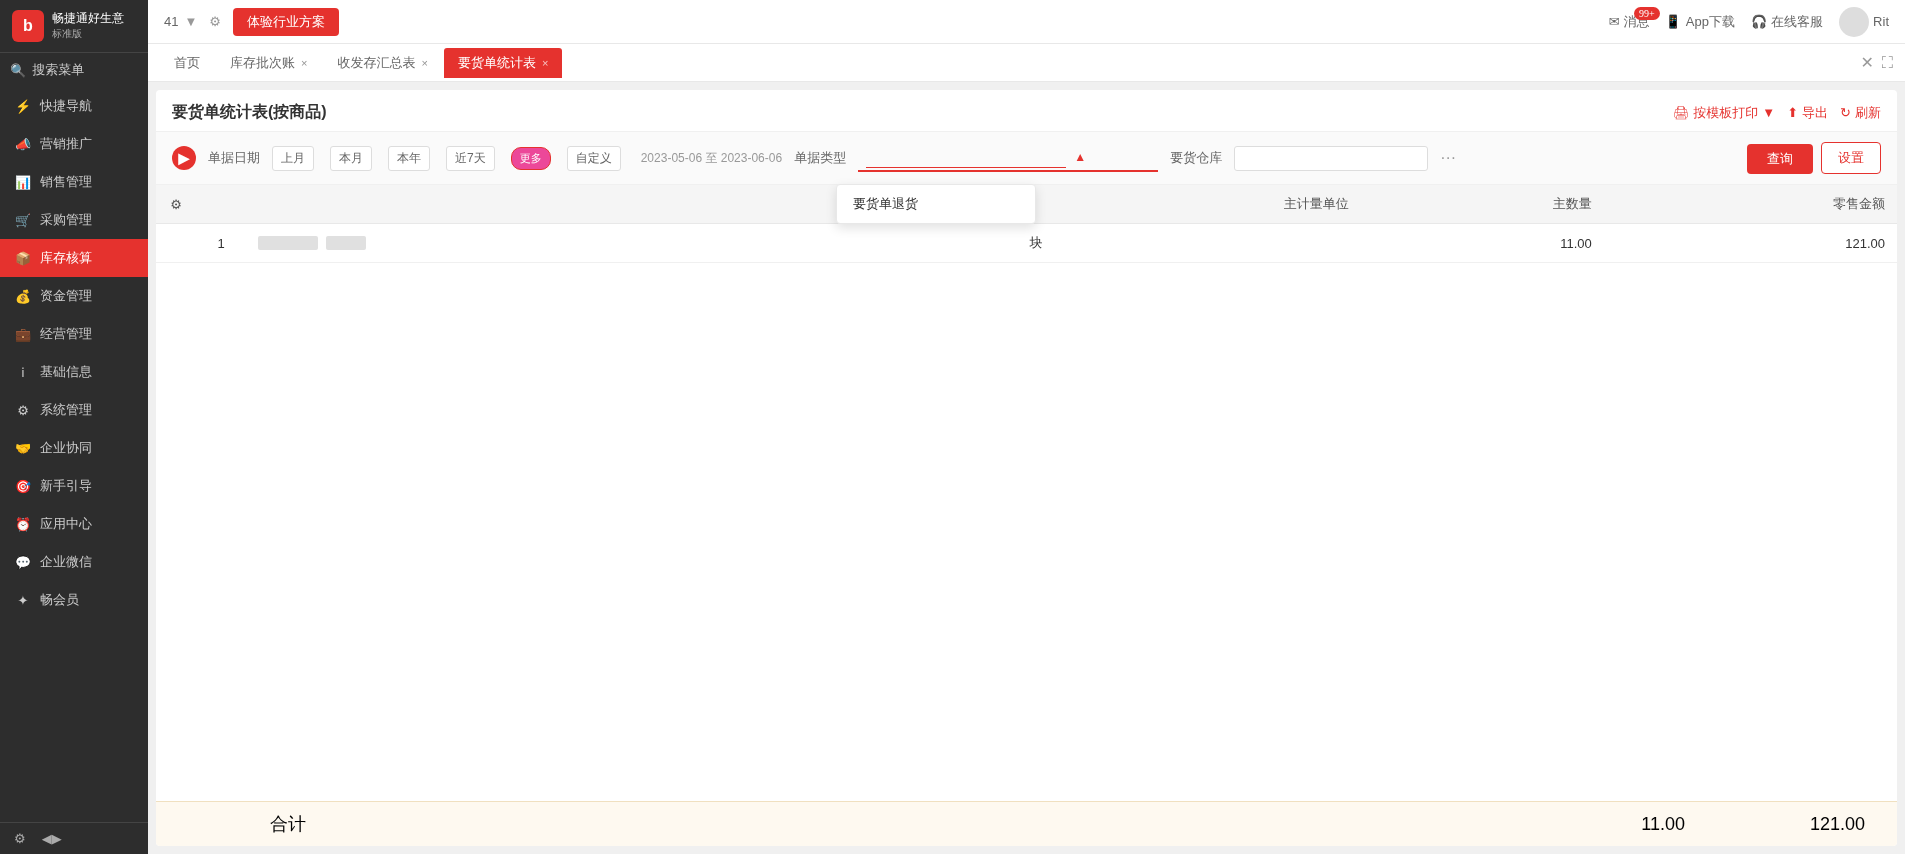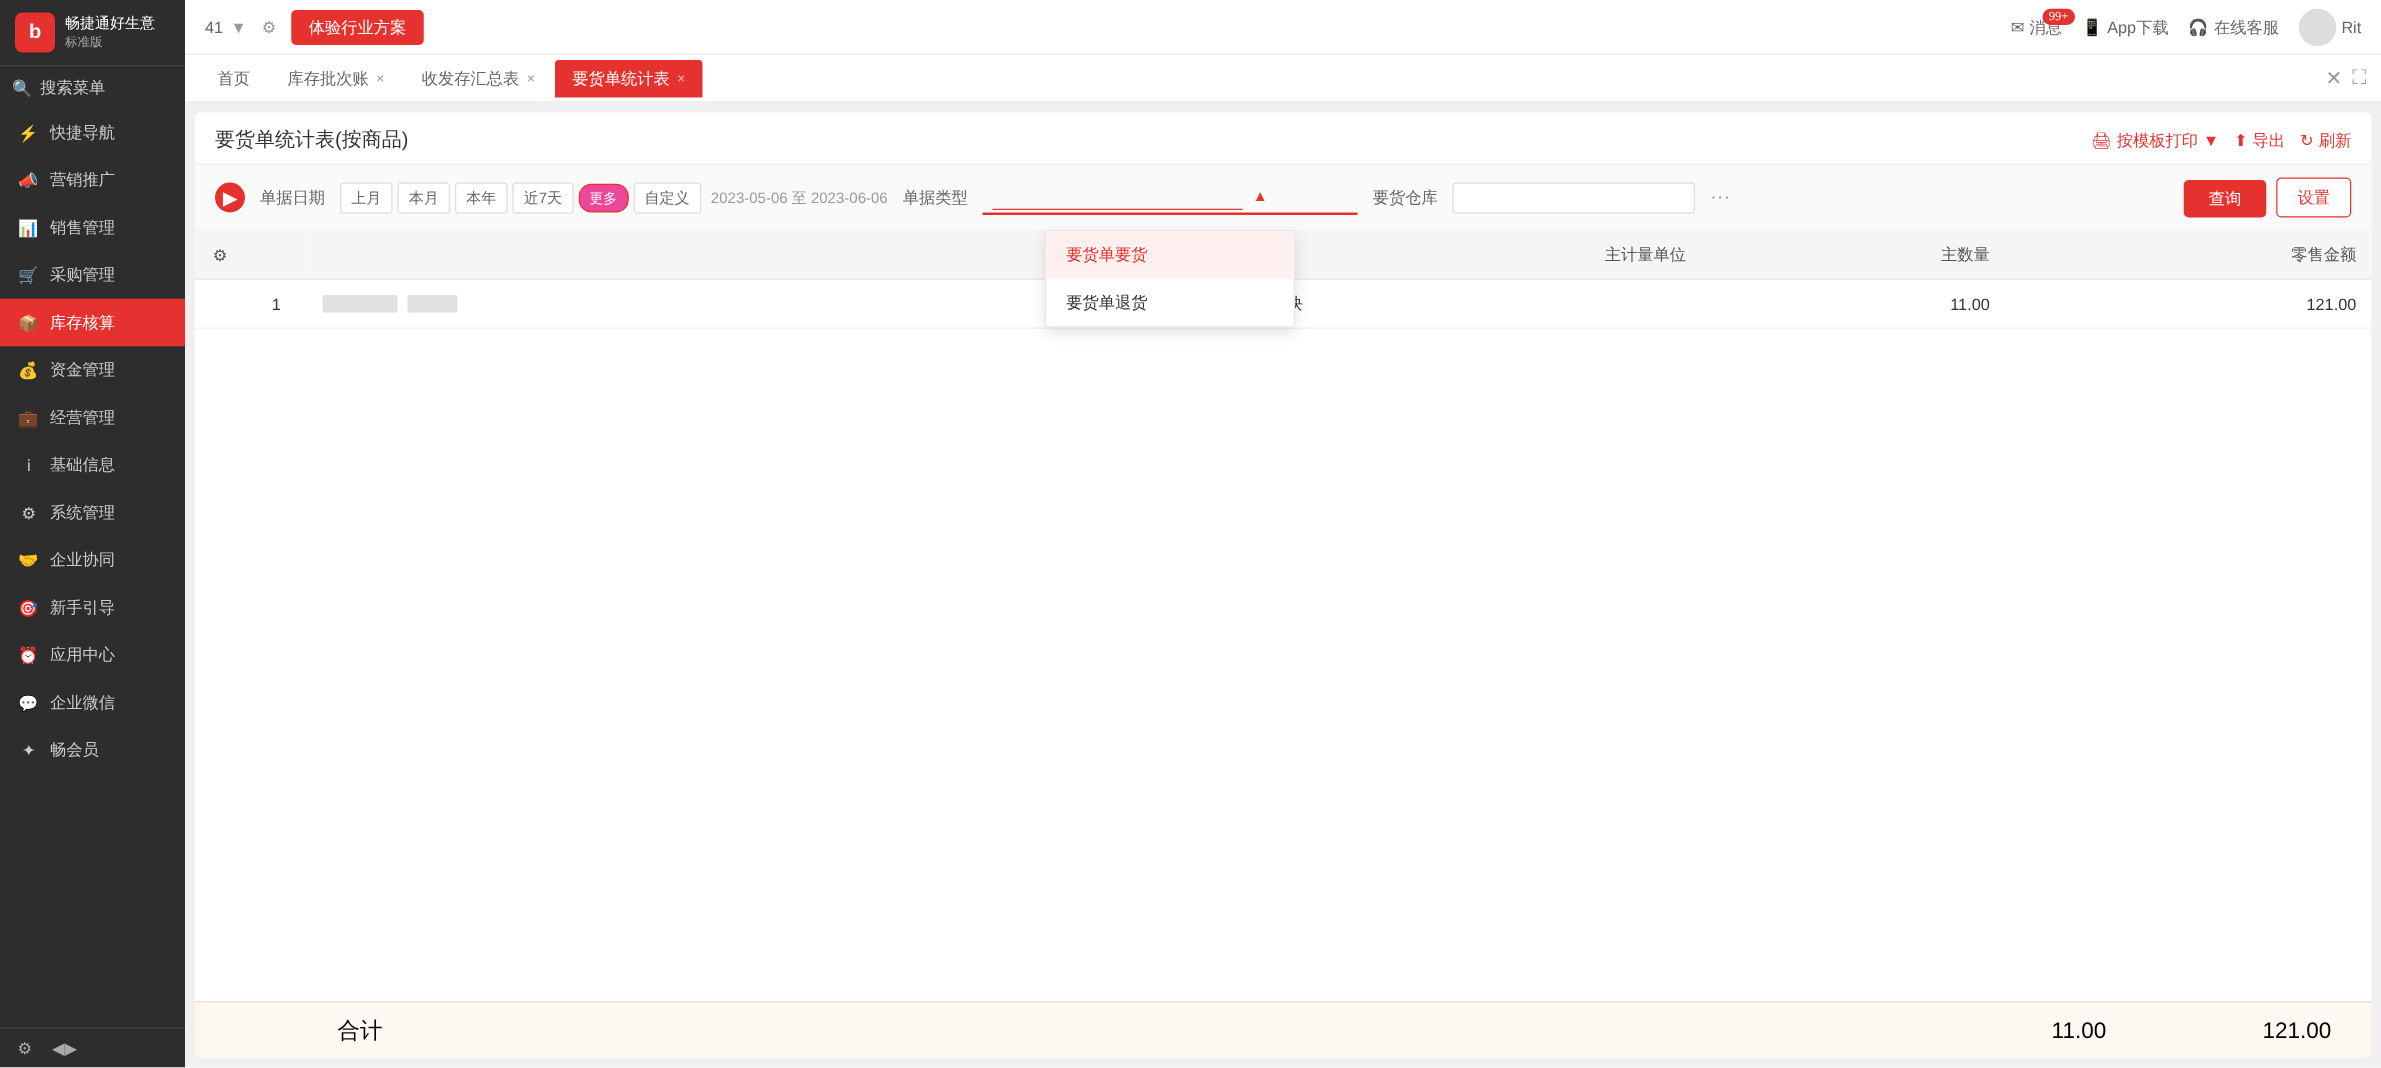--- a/index.html
+++ b/index.html
@@ -195,21 +195,21 @@
     .page-title-bar {
       display: flex;
       align-items: center;
       justify-content: space-between;
       padding: 12px 16px 8px;
       border-bottom: 1px solid #f0f0f0;
       flex-shrink: 0;
     }
     .page-title {
       font-size: 16px;
-      font-weight: normal;
+      font-weight: bold;
       color: #333;
     }
     .page-actions {
       display: flex;
       align-items: center;
       gap: 12px;
       font-size: 13px;
       color: #e5322e;
     }
     .page-action-btn {
@@ -247,21 +247,21 @@
       flex-shrink: 0;
     }
     .filter-label {
       color: #666;
       font-size: 13px;
       white-space: nowrap;
     }
     .filter-date-group {
       display: flex;
       align-items: center;
-      gap: 4px;
+      gap: 16px;
     }
     .filter-date-btn {
       padding: 3px 8px;
       border: 1px solid #ddd;
       border-radius: 3px;
       cursor: pointer;
       background: #fff;
       font-size: 12px;
       color: #666;
     }
@@ -602,23 +602,20 @@
       </div>
       <span class="filter-warehouse-label">要货仓库</span>
       <input class="filter-warehouse-input" type="text" value="" style="">
       <span class="filter-more-btn">···</span>
       <div class="filter-right">
         <button class="btn-query">查询</button>
         <button class="btn-settings">设置</button>
       </div>
 
       <div class="dropdown-overlay">
-        <div class="dropdown-item selected">
-          <span>要货单要货</span>
-        </div>
         <div class="dropdown-item">
           <span>要货单退货</span>
         </div>
       </div>
     </div>
 
     <div class="table-wrapper">
       <table>
         <thead>
           <tr>

